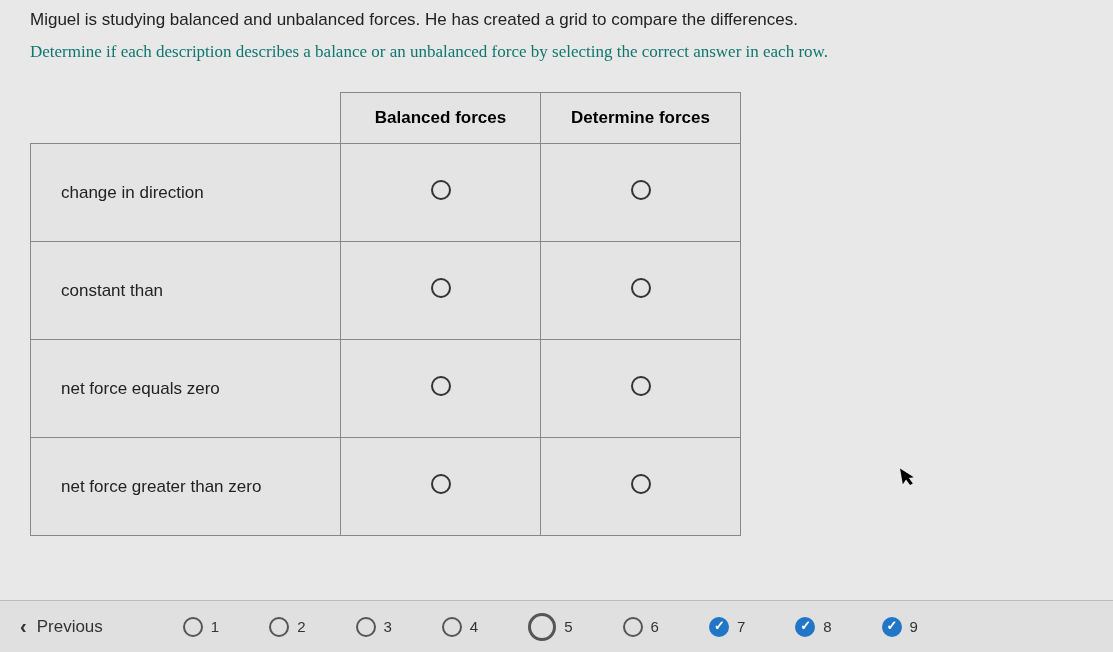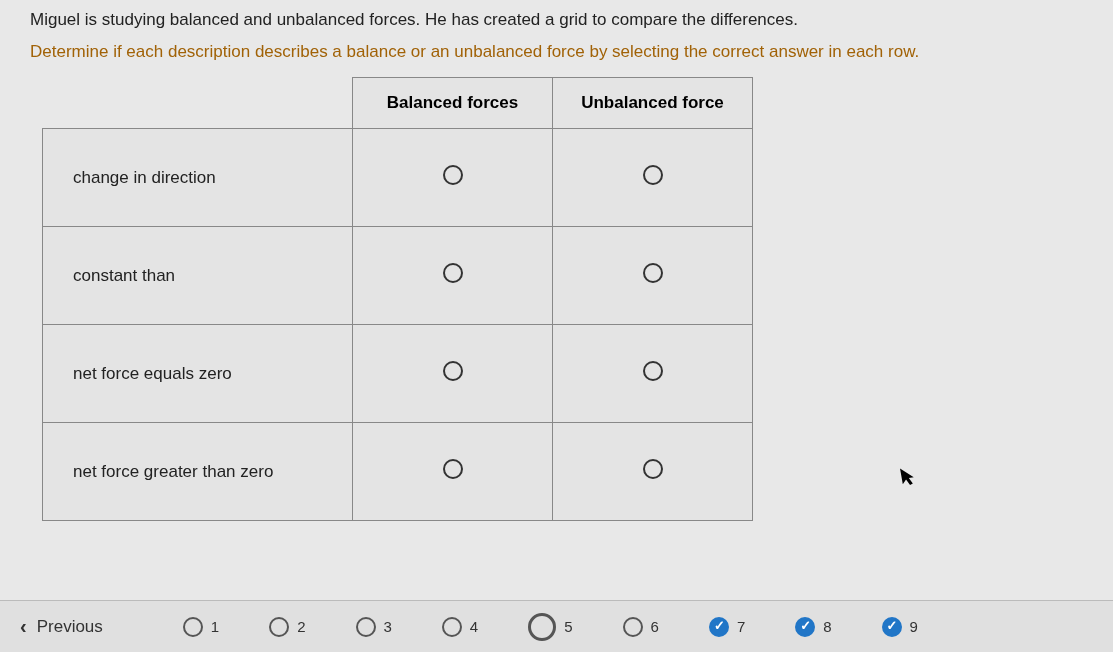--- a/index.html
+++ b/index.html
@@ -18,26 +18,27 @@
     .content {
       padding: 10px 30px 0 30px;
     }
     .intro-text {
       font-size: 17px;
       color: #222;
       margin-bottom: 12px;
     }
     .instruction-text {
       font-size: 17px;
-      color: #a16207;
-      margin-bottom: 15px;
+      color: #0f766e;
+      margin-bottom: 30px;
+      font-family: Liberation Serif, serif;
     }
     .grid-table {
       border-collapse: collapse;
-      margin-left: 12px;
+      margin-left: 0;
     }
     .grid-table th {
       font-weight: bold;
       font-size: 17px;
       padding: 15px 20px;
       border: 1px solid #888;
       background: #e4e4e4;
       text-align: center;
     }
     .grid-table th.empty-header {
@@ -149,21 +150,21 @@
 
 <div class="content">
   <p class="intro-text">Miguel is studying balanced and unbalanced forces. He has created a grid to compare the differences.</p>
   <p class="instruction-text">Determine if each description describes a balance or an unbalanced force by selecting the correct answer in each row.</p>
 
   <table class="grid-table">
     <thead>
       <tr>
         <th class="empty-header"></th>
         <th>Balanced forces</th>
-        <th>Unbalanced force</th>
+        <th>Determine forces</th>
       </tr>
     </thead>
     <tbody id="grid-body">
         <tr>
           <td class="desc-cell">change in direction</td>
           <td class="radio-cell"><span class="radio-circle"></span></td>
           <td class="radio-cell"><span class="radio-circle"></span></td>
         </tr>
         <tr>
           <td class="desc-cell">constant than</td>

